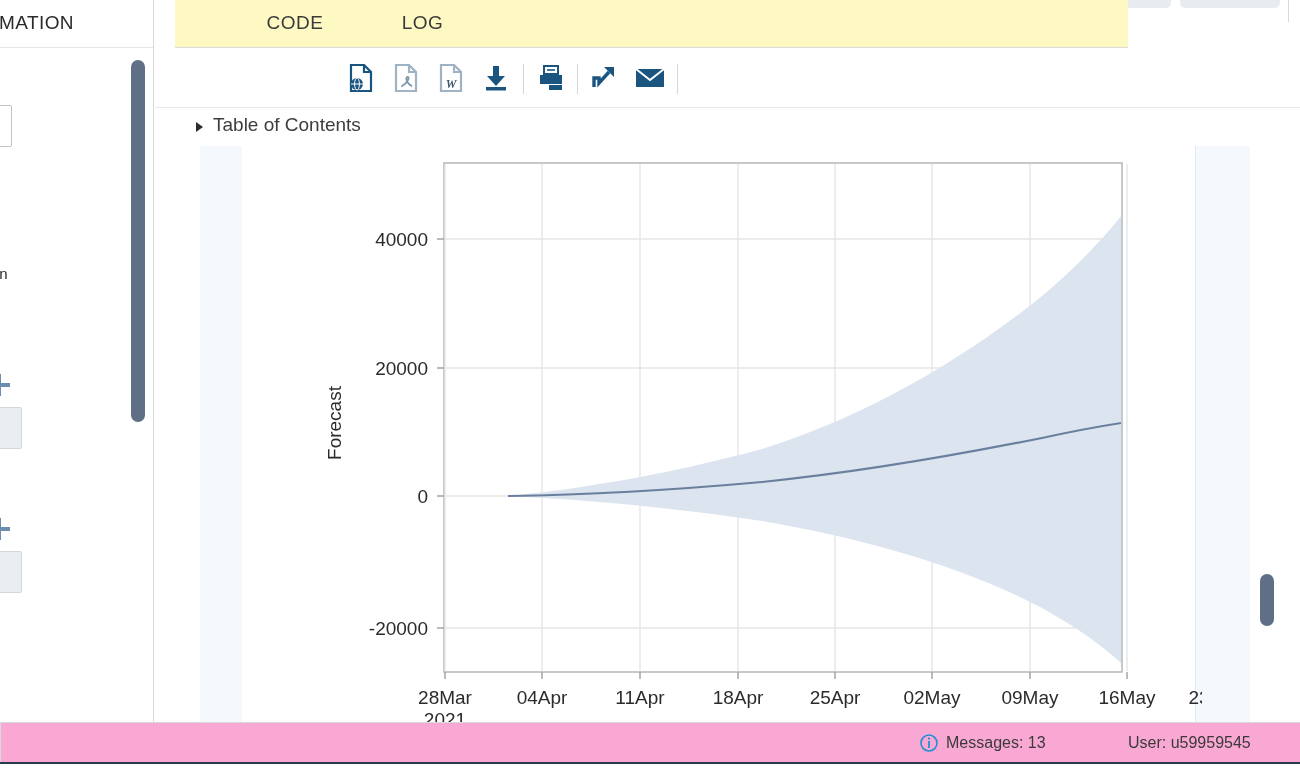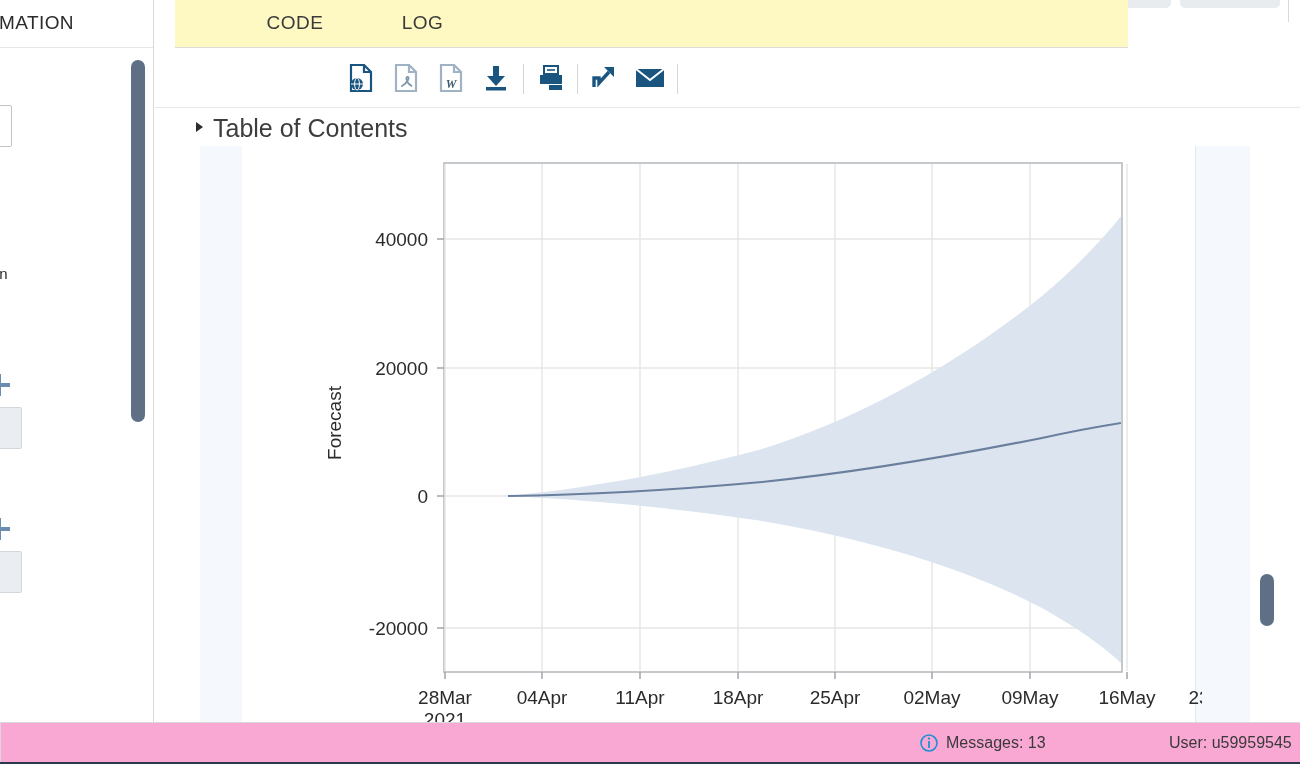--- a/index.html
+++ b/index.html
@@ -122,21 +122,21 @@
   }
   #toc-caret {
     position: absolute; left: 41px; top: 12px;
     width: 0; height: 0;
     border-left: 7px solid #2b2b2b;
     border-top: 5px solid transparent;
     border-bottom: 5px solid transparent;
   }
   #toc-label {
     position: absolute; left: 58px; top: 4px;
-    font-size: 25px; color: #3d3d3d; white-space: nowrap;
+    font-size: 19px; color: #3d3d3d; white-space: nowrap;
   }
 
   
   #results-body {
     position: absolute; left: 155px; top: 146px; width: 1254px; height: 576px;
     background: #fff; overflow: hidden;
   }
   #page-band-left {
     position: absolute; left: 45px; top: 0; width: 42px; height: 576px;
     background: #f5f8fc;
@@ -166,21 +166,21 @@
     display: flex; align-items: center; justify-content: flex-end;
   }
   #status-info-icon {
     position: absolute; left: 920px; top: 11px; width: 18px; height: 18px;
   }
   #status-messages {
     position: absolute; left: 946px; top: 11px;
     font-size: 16px; color: #3a3a3a; white-space: nowrap;
   }
   #status-user {
-    position: absolute; left: 1169px; top: 11px;
+    position: absolute; left: 1128px; top: 11px;
     font-size: 16px; color: #3a3a3a; white-space: nowrap;
   }
   #bottom-strip {
     position: absolute; left: 0; top: 762px; width: 1300px; height: 7px;
     background: #fff; border-top: 2px solid #2b3a4a;
   }
   #statusbar-left-edge {
     position: absolute; left: 0; top: 722px; width: 1px; height: 40px;
     background: #d9d9d9;
   }

